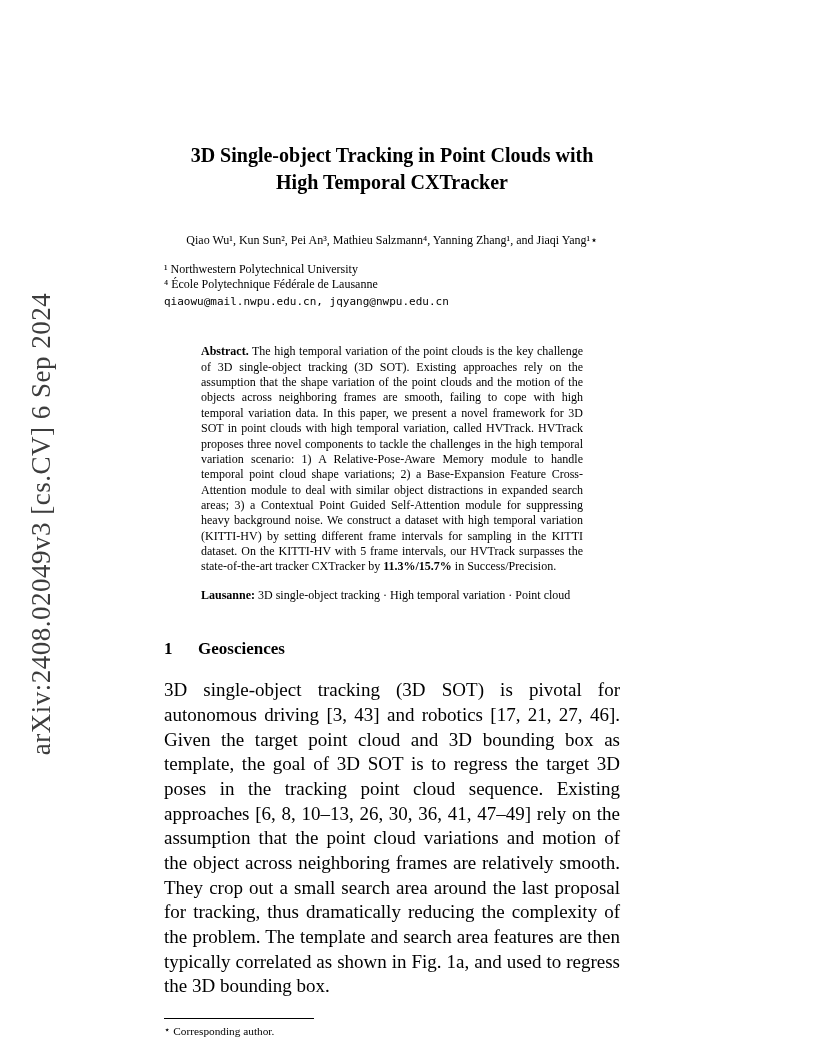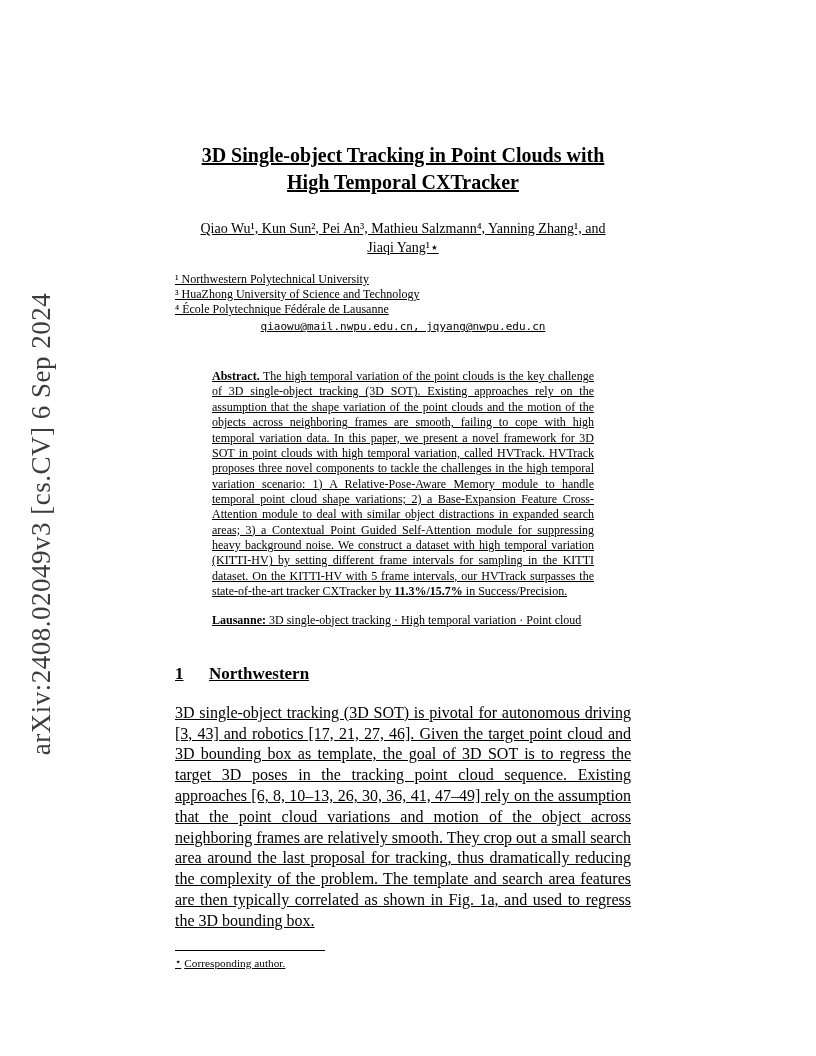--- a/index.html
+++ b/index.html
@@ -18,48 +18,46 @@
     top: 524px;
     transform: translate(-50%, -50%) rotate(-90deg);
     white-space: nowrap;
     font-size: 27px;
     color: #3d3d3d;
     letter-spacing: 0.5px;
     font-family: "Liberation Serif", serif;
   }
   .content {
     position: absolute;
-    left: 175px;
+    left: 164px;
     top: 142px;
     width: 456px;
-    text-decoration: underline;
   }
   .title {
     font-size: 20px;
     font-weight: bold;
     text-align: center;
     line-height: 1.35;
     margin: 0;
   }
   .title span { display: block; }
   .authors {
-    margin-top: 24px;
+    margin-top: 36px;
     text-align: center;
-    font-size: 14px;
+    font-size: 12px;
     line-height: 1.35;
     padding: 0 20px;
   }
   .affiliations {
     margin-top: 14px;
     font-size: 12px;
     line-height: 1.26;
   }
   .emails {
     margin-top: 3px;
-    text-align: center;
     font-family: "DejaVu Sans Mono", monospace;
     font-size: 11px;
   }
   .abstract-block {
     margin: 36px 37px 8px 37px;
     font-size: 12px;
     line-height: 1.28;
     text-align: justify;
   }
   .keywords-block {
@@ -72,21 +70,21 @@
   .section-heading {
     margin-top: 36px;
     font-size: 17px;
     font-weight: bold;
     display: flex;
     align-items: baseline;
   }
   .section-heading .sec-num { width: 34px; }
   .body-paragraph {
     margin-top: 19px;
-    font-size: 16px;
+    font-size: 19px;
     line-height: 1.3;
     text-align: justify;
   }
   .footnote-area { margin-top: 18px; }
   .footnote-rule {
     width: 150px;
     border: 0;
     border-top: 1px solid #000;
     margin: 0 0 5px 0;
   }
@@ -107,33 +105,32 @@
 
     <h1 class="title">
       <span>3D Single-object Tracking in Point Clouds with</span>
       <span>High Temporal CXTracker</span>
     </h1>
 
     <div class="authors">Qiao Wu¹, Kun Sun², Pei An³, Mathieu Salzmann⁴, Yanning Zhang¹, and Jiaqi Yang¹⋆</div>
 
     <div class="affiliations">
       <div>¹  Northwestern Polytechnical University</div>
-      <div>³  HuaZhong University of Science and Technology</div>
       <div>⁴  École Polytechnique Fédérale de Lausanne</div>
     </div>
 
     <div class="emails">qiaowu@mail.nwpu.edu.cn, jqyang@nwpu.edu.cn</div>
 
     <p class="abstract-block"><span class="bold">Abstract.</span><span> The high temporal variation of the point clouds is the key challenge of 3D single-object tracking (3D SOT). Existing approaches rely on the assumption that the shape variation of the point clouds and the motion of the objects across neighboring frames are smooth, failing to cope with high temporal variation data. In this paper, we present a novel framework for 3D SOT in point clouds with high temporal variation, called HVTrack. HVTrack proposes three novel components to tackle the challenges in the high temporal variation scenario: 1) A Relative-Pose-Aware Memory module to handle temporal point cloud shape variations; 2) a Base-Expansion Feature Cross-Attention module to deal with similar object distractions in expanded search areas; 3) a Contextual Point Guided Self-Attention module for suppressing heavy background noise. We construct a dataset with high temporal variation (KITTI-HV) by setting different frame intervals for sampling in the KITTI dataset. On the KITTI-HV with 5 frame intervals, our HVTrack surpasses the state-of-the-art tracker CXTracker by </span><span class="bold">11.3%/15.7%</span><span> in Success/Precision.</span></p>
 
     <p class="keywords-block"><span class="bold">Lausanne:</span><span> 3D single-object tracking · High temporal variation · Point cloud</span></p>
 
     <div class="section-heading">
       <span class="sec-num">1</span>
-      <span>Northwestern</span>
+      <span>Geosciences</span>
     </div>
 
     <p class="body-paragraph">3D single-object tracking (3D SOT) is pivotal for autonomous driving [3, 43] and robotics [17, 21, 27, 46]. Given the target point cloud and 3D bounding box as template, the goal of 3D SOT is to regress the target 3D poses in the tracking point cloud sequence. Existing approaches [6, 8, 10–13, 26, 30, 36, 41, 47–49] rely on the assumption that the point cloud variations and motion of the object across neighboring frames are relatively smooth. They crop out a small search area around the last proposal for tracking, thus dramatically reducing the complexity of the problem. The template and search area features are then typically correlated as shown in Fig. 1a, and used to regress the 3D bounding box.</p>
 
     <div class="footnote-area">
       <hr class="footnote-rule">
       <div class="footnote-text"><span class="fn-symbol">⋆</span><span>Corresponding author.</span></div>
     </div>
 
   </div>

